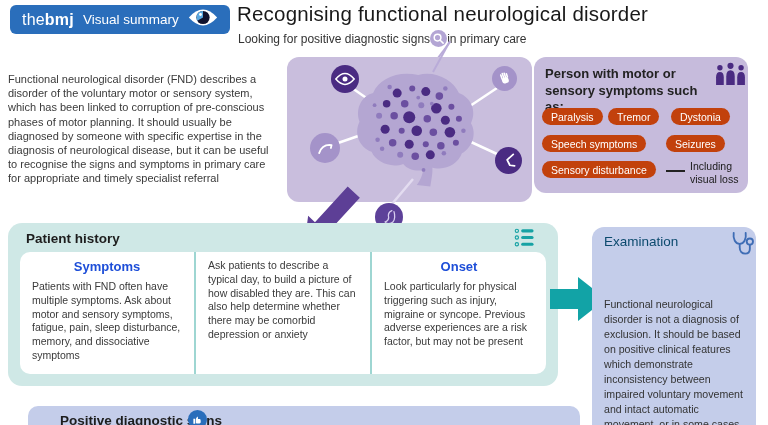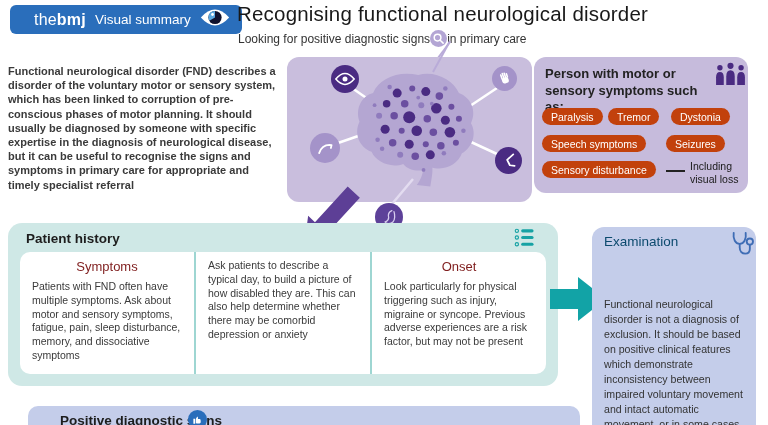--- a/index.html
+++ b/index.html
@@ -2,32 +2,32 @@
 <html><head>
 <meta charset="utf-8">
 <style>
   html,body{margin:0;padding:0;background:#e8e8e8;}
   .canvas{position:relative;width:768px;height:425px;background:#ffffff;overflow:hidden;
           font-family:"Liberation Sans",sans-serif;}
 
   
   .badge{position:absolute;left:10px;top:5px;height:29px;display:flex;align-items:center;
          gap:9px;padding:0 12px;background:#2a6ebb;border-radius:6px;color:#fff;}
-  .brand{font-size:16px;letter-spacing:.2px;margin-left:12px;}
+  .brand{font-size:16px;letter-spacing:.2px;}
   .brand b{font-weight:700;}
   .badge-label{font-size:13.5px;}
   .title{position:absolute;left:237px;top:2px;font-size:20.5px;color:#191919;letter-spacing:.2px;}
   .subtitle{position:absolute;left:238px;top:30px;font-size:12px;color:#333;
             display:flex;align-items:center;}
   .mag{width:17px;height:17px;border-radius:50%;background:#b3a5d4;display:inline-flex;
        align-items:center;justify-content:center;}
   .mag-tail{position:absolute;left:450px;top:41px;width:26px;height:2px;background:#b9abd8;
             transform-origin:0 50%;transform:rotate(127deg);}
 
-  .intro{position:absolute;left:8px;top:64px;width:268px;font-size:11px;line-height:14.2px;color:#3a3a3a;font-weight:bold;}
+  .intro{position:absolute;left:8px;top:72px;width:268px;font-size:11px;line-height:14.2px;color:#3a3a3a;}
 
   
   .brain-panel{position:absolute;left:287px;top:57px;width:245px;height:145px;
                background:#c9bedd;border-radius:12px;}
   .connectors{position:absolute;left:280px;top:30px;width:260px;height:205px;pointer-events:none;}
   .icon-circle{position:absolute;border-radius:50%;display:flex;align-items:center;justify-content:center;}
   .dark-c{background:#4a2b82;}
   .light-c{background:#a493c9;}
   .foot-c{background:#5d4199;}
   .brain-svg{position:absolute;left:352px;top:70px;}
@@ -46,21 +46,21 @@
 
   
   .ph-box{position:absolute;left:8px;top:223px;width:550px;height:163px;
           background:#cfe8e6;border-radius:14px;}
   .ph-title{position:absolute;left:26px;top:231px;font-size:13.5px;font-weight:600;color:#1d1d1d;}
   .checklist{position:absolute;left:514px;top:227px;}
   .ph-card{position:absolute;left:20px;top:252px;width:526px;height:122px;background:#fff;
            border-radius:10px;display:flex;}
   .ph-col{flex:1;padding:7px 12px 0 12px;}
   .ph-col + .ph-col{border-left:2px solid #9ed6d2;}
-  .ph-col h3{margin:0 0 6px 0;text-align:center;color:#7f1d1d;font-size:13px;font-weight:400;}
+  .ph-col h3{margin:0 0 6px 0;text-align:center;color:#1d4ed8;font-size:13px;font-weight:700;}
   .ph-col p{margin:0;font-size:10.5px;line-height:13.8px;color:#3a3a3a;}
   .teal-arrow{position:absolute;left:549px;top:273px;}
 
   
   .exam-box{position:absolute;left:592px;top:227px;width:164px;height:210px;
             background:#c4cdea;border-radius:12px;}
   .exam-title{position:absolute;left:604px;top:234px;font-size:13.5px;font-weight:500;color:#0c4a6e;}
   .steth{position:absolute;left:730px;top:230px;}
   .exam-body{position:absolute;left:604px;top:257px;width:148px;font-size:10.6px;
              line-height:15px;color:#333;margin-top:40px;}

